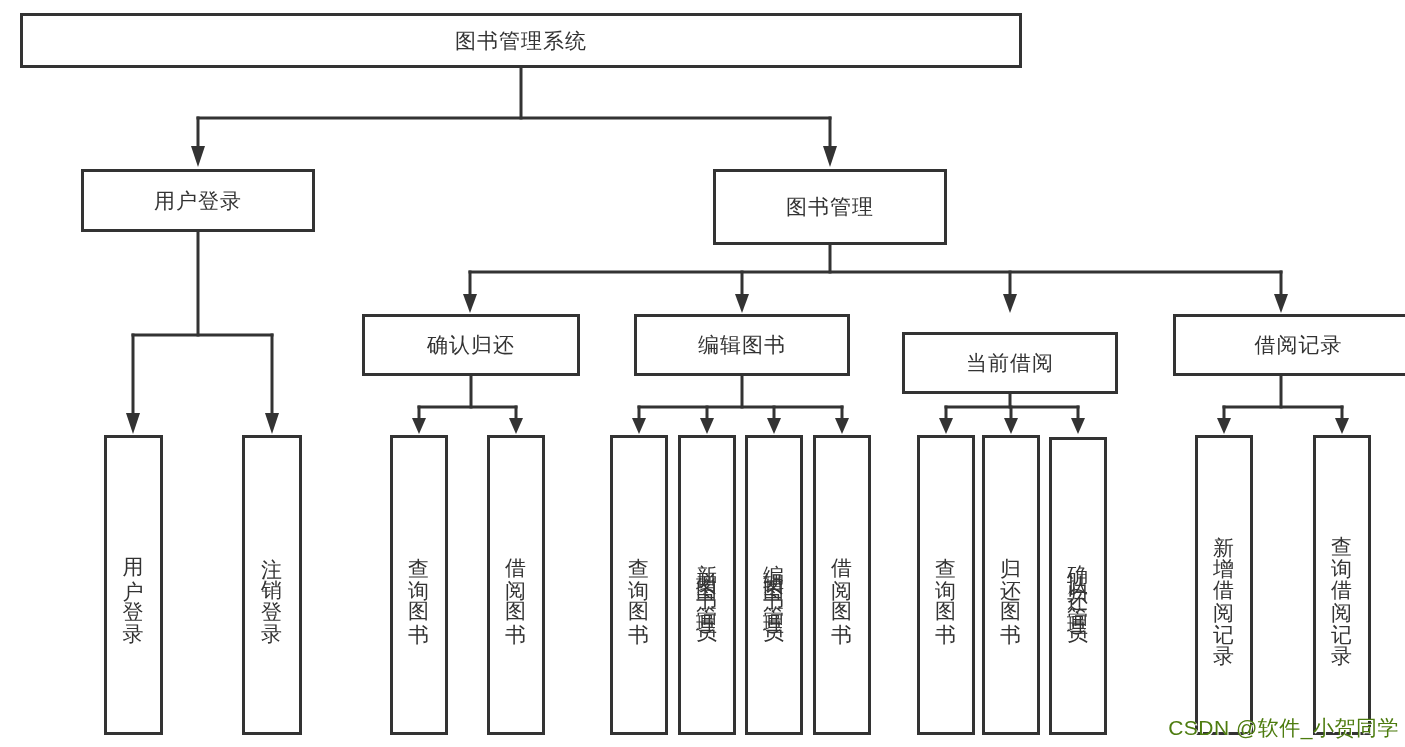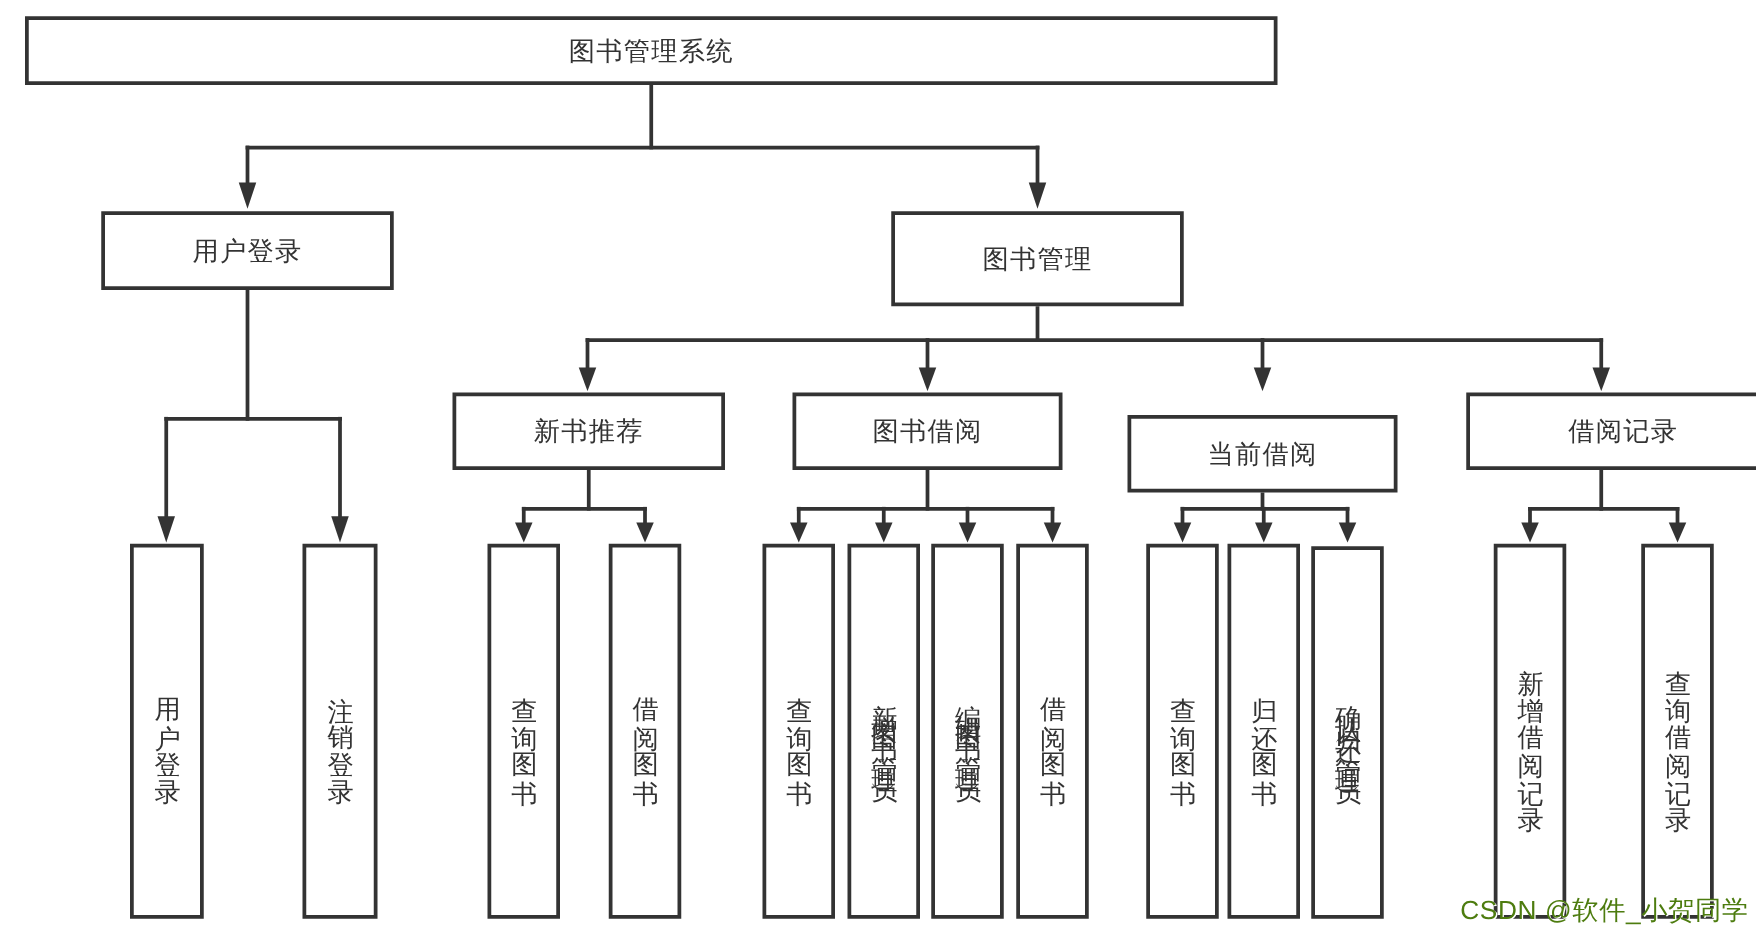--- a/index.html
+++ b/index.html
@@ -132,24 +132,24 @@
   </div>
 
   <div class="box" style="left:81px;top:169px;width:234px;height:63px">
     <span>用户登录</span>
   </div>
   <div class="box" style="left:713px;top:169px;width:234px;height:76px">
     <span>图书管理</span>
   </div>
 
   <div class="box" style="left:362px;top:314px;width:218px;height:62px">
-    <span>新书推荐</span>
+    <span>确认归还</span>
   </div>
   <div class="box" style="left:634px;top:314px;width:216px;height:62px">
-    <span>图书借阅</span>
+    <span>编辑图书</span>
   </div>
   <div class="box" style="left:902px;top:332px;width:216px;height:62px">
     <span>当前借阅</span>
   </div>
   <div class="box" style="left:1173px;top:314px;width:251px;height:62px">
     <span>借阅记录</span>
   </div>
 
   <div class="box leaf" style="left:104px;top:435px;width:59px;height:300px">
     <span style="letter-spacing: 1.05em;">用户登录</span>

